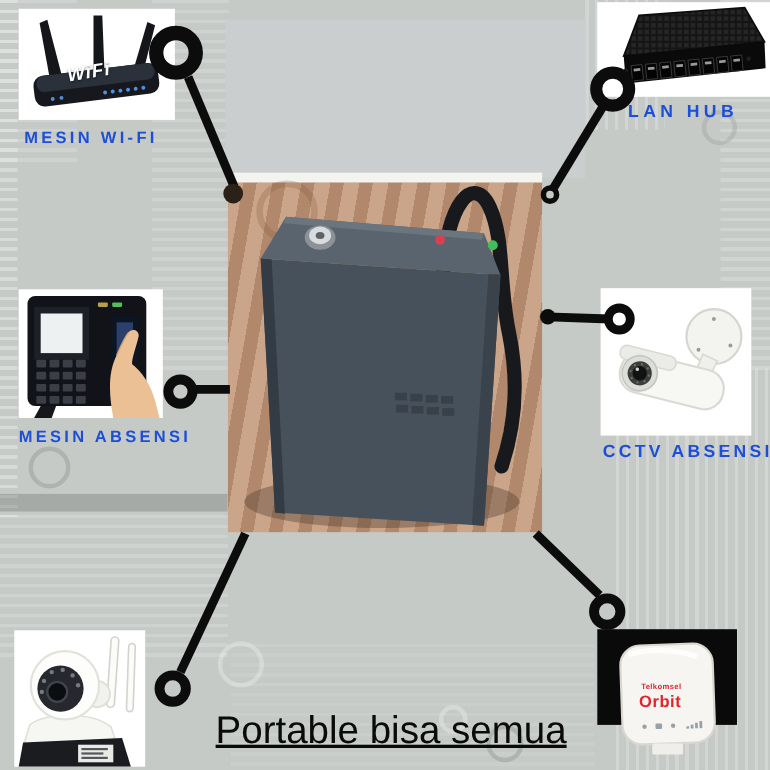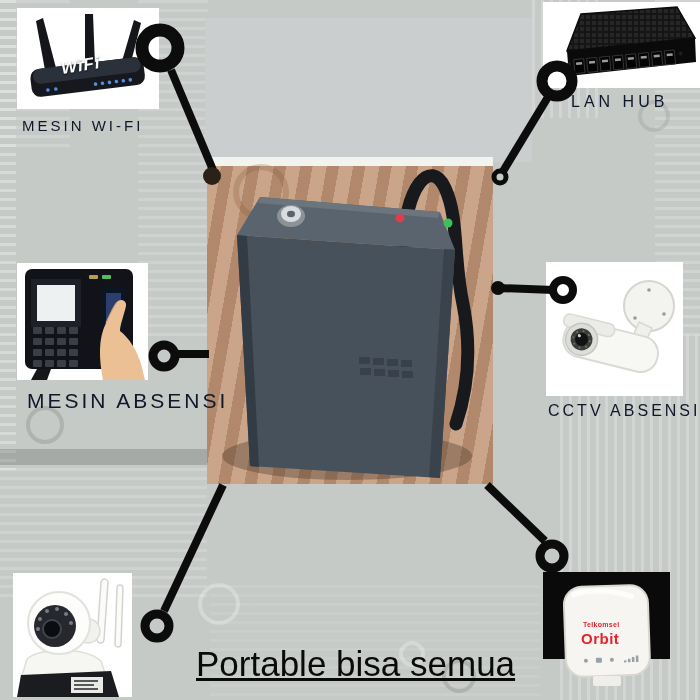--- a/index.html
+++ b/index.html
@@ -7,21 +7,21 @@
   #stage{position:relative;width:700px;height:700px;background:#c6cac7;overflow:hidden;}
   .abs{position:absolute;}
   
   .stripes-h{background:repeating-linear-gradient(180deg, rgba(255,255,255,.55) 0 3px, rgba(0,0,0,0) 3px 9px);}
   .stripes-v{background:repeating-linear-gradient(90deg, rgba(255,255,255,.55) 0 3px, rgba(0,0,0,0) 3px 9px);}
   .via{border-radius:50%;border:4px solid rgba(255,255,255,.45);}
   .via.dark{border-color:rgba(150,156,152,.5);}
   
   .card{background:#ffffff;}
   .card.dark{background:#0b0a0a;}
-  .devlabel{color:#0f172a;font-weight:normal;white-space:nowrap;}
+  .devlabel{color:#1d4ed8;font-weight:bold;white-space:nowrap;}
   
   #photo{left:207px;top:26px;width:286px;height:458px;overflow:hidden;background:#cbcfd0;}
   #photo .wall{left:0;top:0;width:286px;height:131px;background:#cacecf;}
   #photo .baseboard{left:0;top:131px;width:286px;height:9px;background:#f3f3f0;}
   #photo .wood{left:0;top:140px;width:286px;height:318px;
      background:#b88f72;
      background-image:repeating-linear-gradient(100deg, rgba(255,230,205,.25) 0 14px, rgba(120,75,45,.10) 14px 26px);}
   #photo .knot{left:26px;top:138px;width:44px;height:44px;border-radius:50%;border:6px solid rgba(130,85,55,.25);}
   #caption{left:196px;top:644px;width:500px;font-size:35px;color:#0a0a0a;letter-spacing:0px;text-decoration:underline;}
   .wifi-text{color:#ffffff;font-weight:bold;font-style:italic;font-size:17px;letter-spacing:1px;
@@ -177,21 +177,21 @@
         <rect x="16" y="97" width="9" height="7" rx="1"></rect>
           <rect x="28" y="97" width="9" height="7" rx="1"></rect>
           <rect x="40" y="97" width="9" height="7" rx="1"></rect>
           <rect x="52" y="97" width="9" height="7" rx="1"></rect>
       </g>
       <polygon points="20,106 34,106 30,117 14,117" fill="#15171a"></polygon>
       <path d="M86,117 C82,96 81,76 89,60 C93,51 96,44 100,39 C103,35 110,37 109,43 C107,52 103,62 103,68 C112,75 120,87 124,101 L128,117 Z" fill="#ecc095"></path>
       <path d="M89,60 C93,51 96,44 100,39" fill="none" stroke="#caa27a" stroke-width="1.2"></path>
     </svg>
   </div>
-  <div class="abs devlabel" style="left:27px;top:389px;font-size:21px;letter-spacing:3px">MESIN ABSENSI</div>
+  <div class="abs devlabel" style="left:17px;top:389px;font-size:15px;letter-spacing:3px">MESIN ABSENSI</div>
 
   <div class="abs card" style="left:546px;top:262px;width:137px;height:134px">
     <svg width="137" height="134" viewBox="0 0 137 134">
       <circle cx="103" cy="44" r="25" fill="#f3f3f0" stroke="#d5d6d0" stroke-width="2"></circle>
       <circle cx="103" cy="28" r="1.8" fill="#9a9b95"></circle>
         <circle cx="118" cy="52" r="1.8" fill="#9a9b95"></circle>
         <circle cx="89" cy="56" r="1.8" fill="#9a9b95"></circle>
       <polygon points="93,60 106,66 93,94 81,88" fill="#eff0ec" stroke="#d8d9d3" stroke-width="1.5"></polygon>
       <g transform="rotate(14 70 88)">
         <rect x="16" y="68" width="96" height="36" rx="17" fill="#f7f8f4" stroke="#d9dad4" stroke-width="2"></rect>

